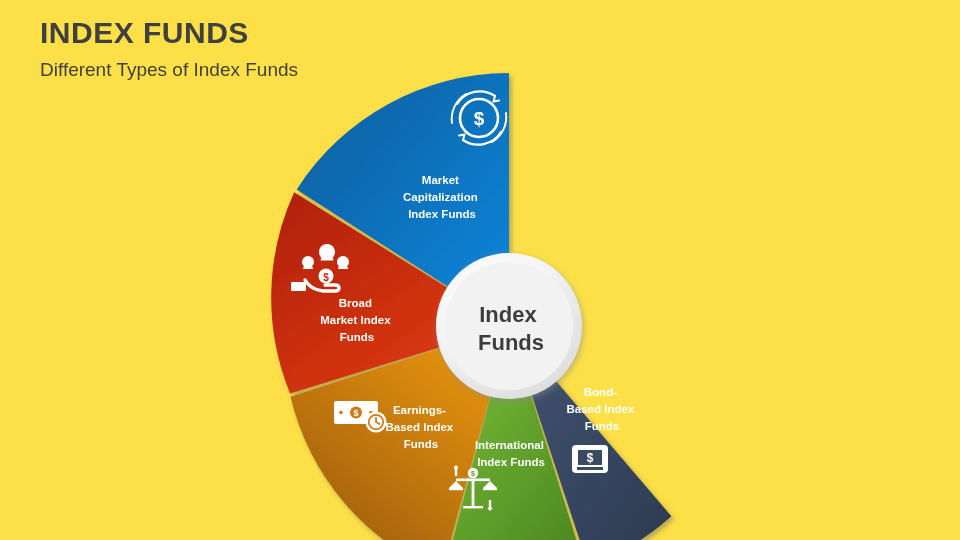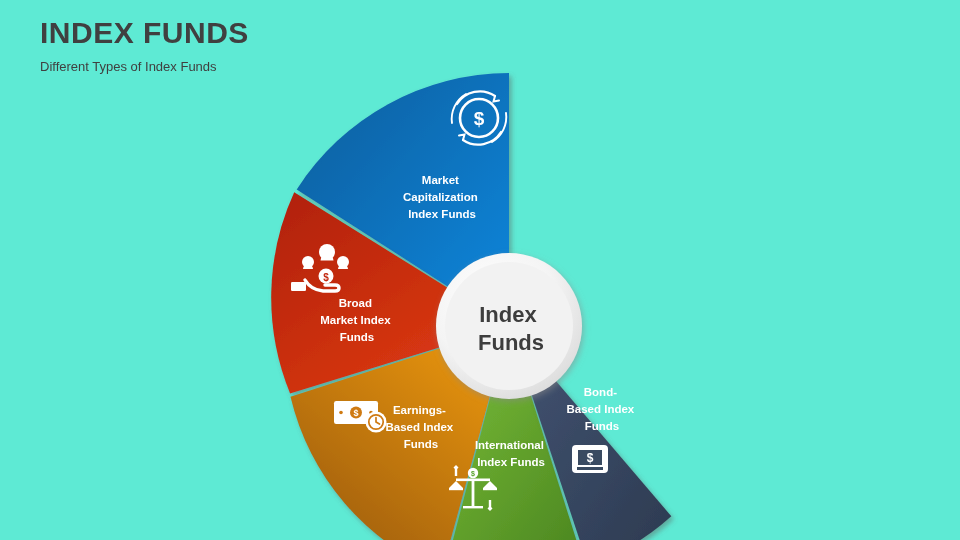--- a/index.html
+++ b/index.html
@@ -3,30 +3,30 @@
 <meta charset="utf-8">
 <style>
   html,body{margin:0;padding:0;}
   body{
     width:960px;height:540px;
     background:#f1f1f1;
     font-family:"Liberation Sans", sans-serif;
     overflow:hidden;
     position:relative;
   }
-  #slide{position:absolute;inset:0;background:#5eead4;}
+  #slide{position:absolute;inset:0;background:#fde047;}
 
   
   #header{position:absolute;left:40px;top:16px;}
   #title{
     font-size:30px;font-weight:bold;color:#404040;
     letter-spacing:.5px;line-height:1.1;margin:0;
   }
   #subtitle{
-    font-size:13px;color:#404040;margin:10px 16px 0 0;font-weight:normal;
+    font-size:19px;color:#404040;margin:10px 16px 0 0;font-weight:normal;
   }
 
   
   #diagram{position:absolute;left:0;top:0;width:960px;height:540px;}
   svg{display:block;}
 
   .seg-label{
     fill:#ffffff;font-family:"Liberation Sans",sans-serif;
     font-size:11.5px;font-weight:bold;text-anchor:middle;
   }

